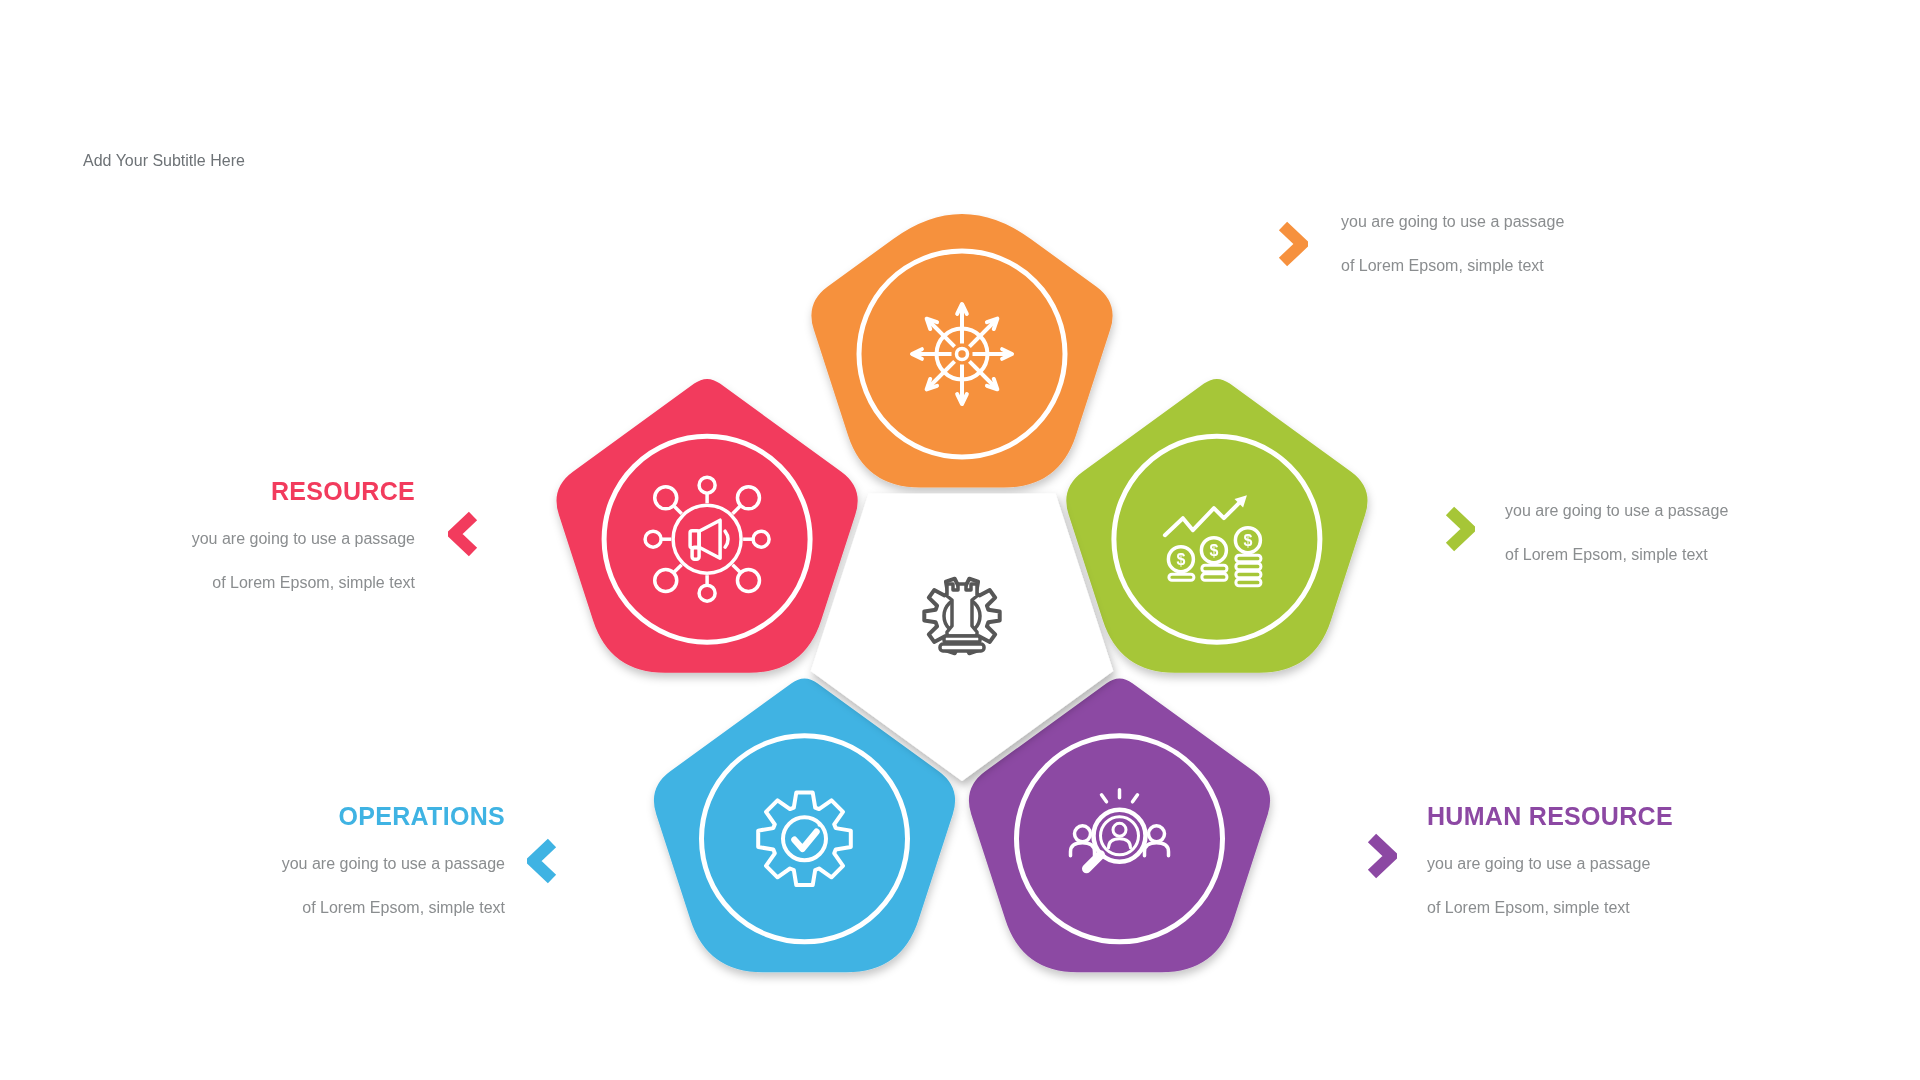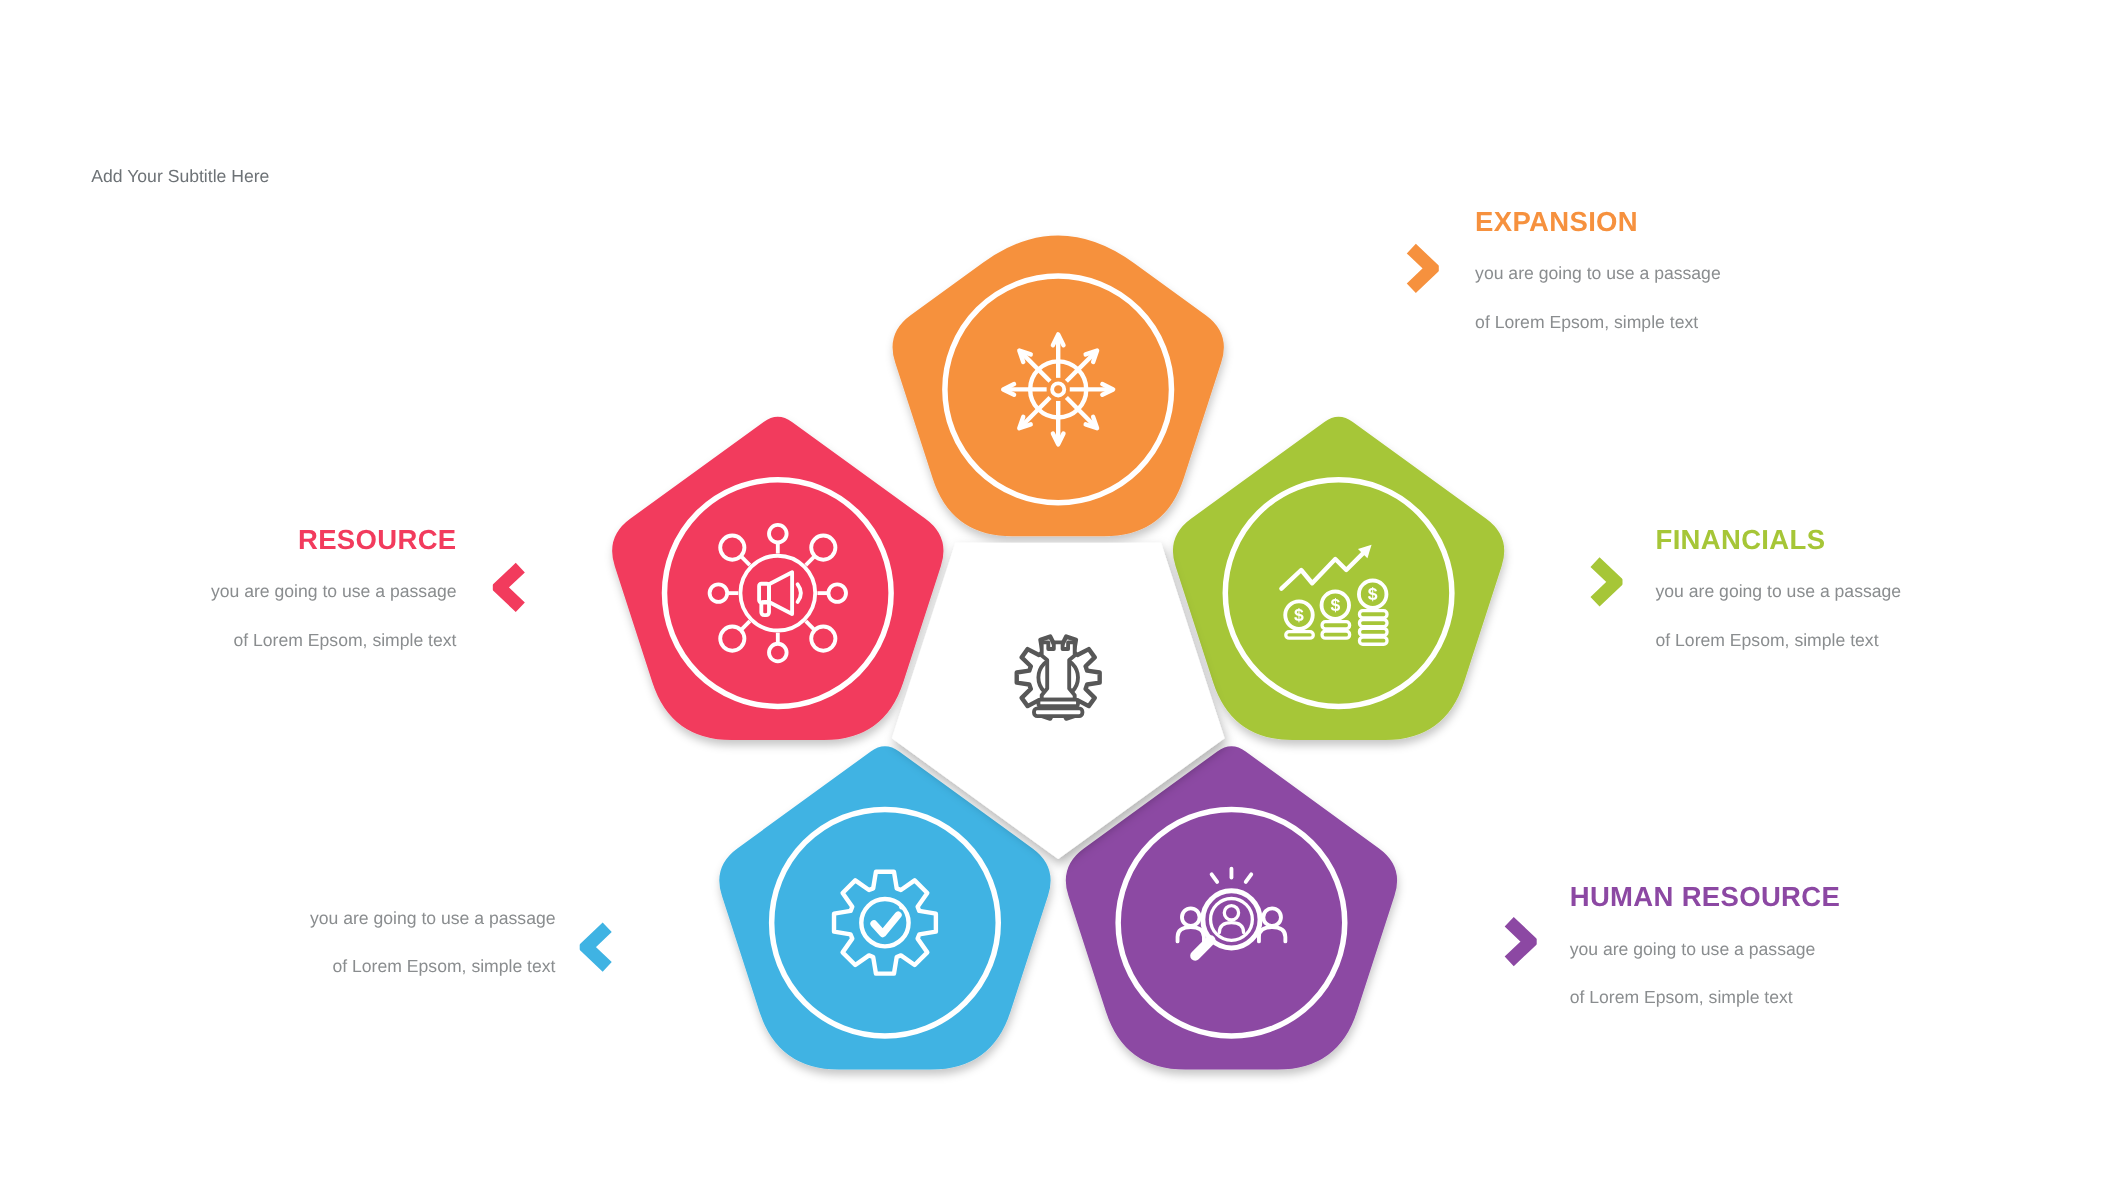--- a/index.html
+++ b/index.html
@@ -137,32 +137,30 @@
         <rect x="-22" y="22" width="44" height="7" rx="3" stroke="#575757" stroke-width="3.5" fill="#FFFFFF"></rect>
       </g>
   </svg>
 
   <div class="subtitle" style="color: rgb(109, 114, 118);">Add Your Subtitle Here</div>
 
   <svg class="chev" style="left:1276px;top:221px" width="32" height="46" viewBox="0 0 32 46">
     <path d="M7 5 L26 23 L7 41" fill="none" stroke-width="12" stroke="#F6913E"></path>
   </svg>
   <div class="sec right-sec" style="left:1341px;top:188px">
-    <div class="sec-label" style="color: rgb(246, 145, 62);">EXPANSION</div>
     <div class="sec-body" style="color: rgb(138, 141, 143);">
       <div>you are going to use a passage</div>
       <div>of Lorem Epsom, simple text</div>
     </div>
   </div>
 
   <svg class="chev" style="left:1443px;top:506px" width="32" height="46" viewBox="0 0 32 46">
     <path d="M7 5 L26 23 L7 41" fill="none" stroke-width="12" stroke="#A6C637"></path>
   </svg>
   <div class="sec right-sec" style="left:1505px;top:477px">
-    <div class="sec-label" style="color: rgb(166, 198, 55);">FINANCIALS</div>
     <div class="sec-body" style="color: rgb(138, 141, 143);">
       <div>you are going to use a passage</div>
       <div>of Lorem Epsom, simple text</div>
     </div>
   </div>
 
   <svg class="chev" style="left:1365px;top:833px" width="32" height="46" viewBox="0 0 32 46">
     <path d="M7 5 L26 23 L7 41" fill="none" stroke-width="12" stroke="#8C48A3"></path>
   </svg>
   <div class="sec right-sec" style="left:1427px;top:802px">
@@ -181,19 +179,20 @@
     <div class="sec-body" style="color: rgb(138, 141, 143);">
       <div>you are going to use a passage</div>
       <div>of Lorem Epsom, simple text</div>
     </div>
   </div>
 
   <svg class="chev" style="left:527px;top:838px" width="32" height="46" viewBox="0 0 32 46">
     <path d="M25 5 L6 23 L25 41" fill="none" stroke-width="12" stroke="#3FB3E3"></path>
   </svg>
   <div class="sec left-sec" style="right:1415px;top:802px">
+    <div class="sec-label" style="color: rgb(63, 179, 227);">OPERATIONS</div>
     <div class="sec-body" style="color: rgb(138, 141, 143);">
       <div>you are going to use a passage</div>
       <div>of Lorem Epsom, simple text</div>
     </div>
   </div>
 
 </div>
 
 </body></html>

